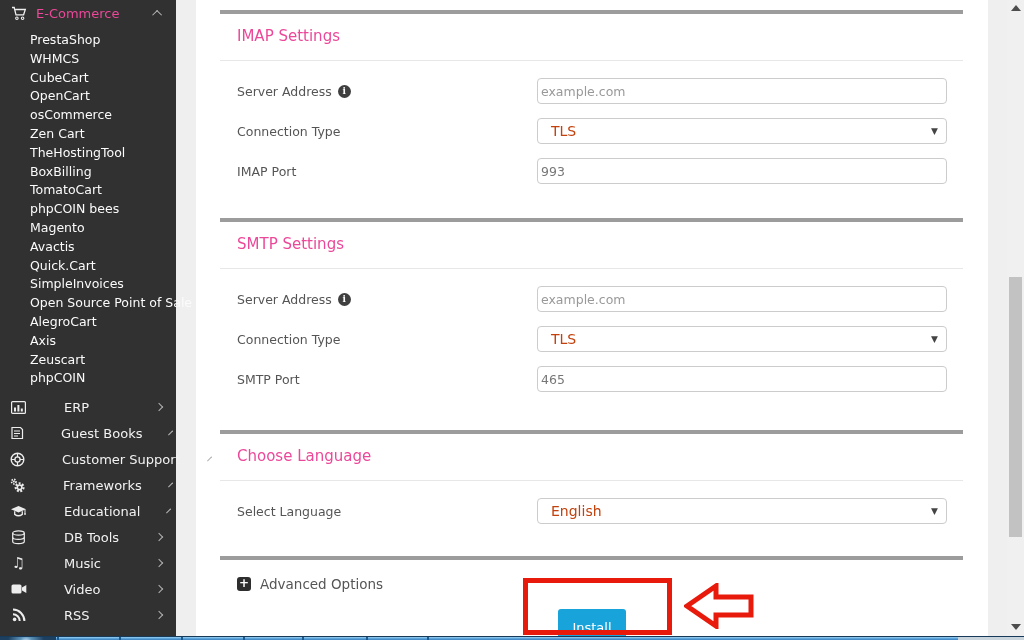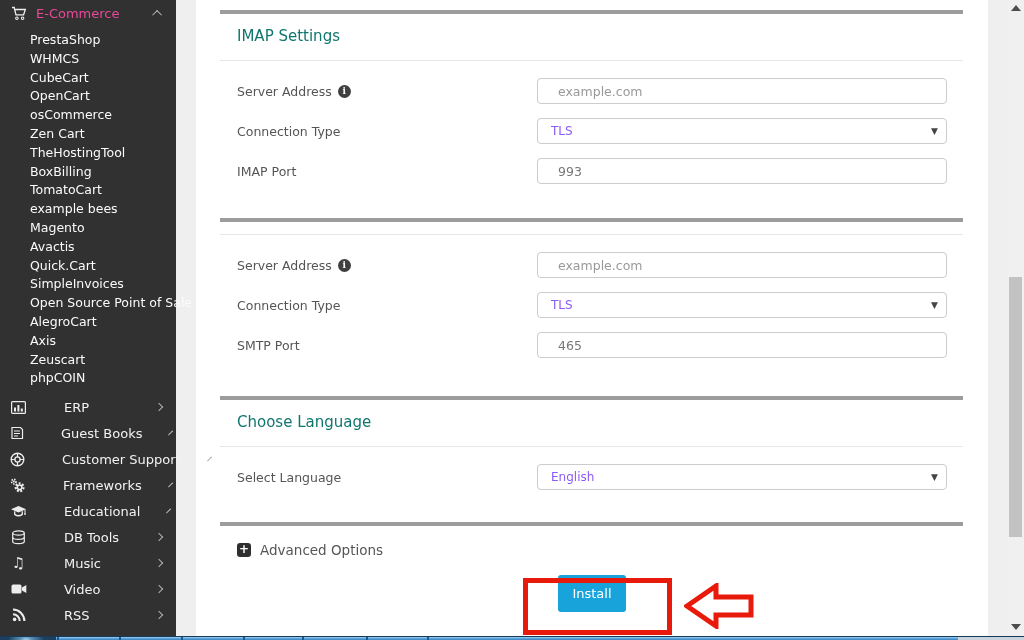--- a/index.html
+++ b/index.html
@@ -22,30 +22,30 @@
   .music-glyph { color:#ededed; font-size:15px; line-height:15px; }
 
   
   #page-bg { position:absolute; left:176px; top:0; width:848px; height:640px; background:#efefef; }
   #content { position:absolute; left:196px; top:0; width:792px; height:640px; background:#fff; }
   .spacer-top { height:10px; }
   .sec-bar { height:4px; background:#9c9c9c; margin:0 25px 0 24px; }
   .sec-bar.gap1 { margin-top:34px; }
   .sec-bar.gap2 { margin-top:38px; }
   .sec-bar.gap3 { margin-top:32px; }
-  .sec-title { font-size:15px; color:#0f766e; margin:13px 41px 0 41px; height:21px; }
+  .sec-title { font-size:15px; color:#ec4899; margin:13px 41px 0 41px; height:21px; }
   .sec-rule { height:1px; background:#e7e7e7; margin:12px 25px 0 24px; }
   .form-row { display:flex; align-items:center; justify-content:space-between; margin:14px 41px 0 41px; height:26px; }
   .form-row.first { margin-top:17px; }
   .form-label { font-size:12.5px; color:#555; display:flex; align-items:center; }
   .info-badge { display:inline-flex; justify-content:center; align-items:center; width:13px; height:13px; margin-left:6px; border-radius:50%; background:#3f3f3f; color:#fff; font-size:9px; font-weight:bold; font-family:"DejaVu Serif",serif; }
-  .text-input { width:410px; height:26px; border:1px solid #ccc; border-radius:4px; padding:0 20px; font-size:12.5px; color:#777; font-family:inherit; outline:none; background:#fff; }
+  .text-input { width:410px; height:26px; border:1px solid #ccc; border-radius:4px; padding:0 3px; font-size:12.5px; color:#777; font-family:inherit; outline:none; background:#fff; }
   .text-input::placeholder { color:#999; }
   .select-box { width:410px; height:26px; border:1px solid #ccc; border-radius:4px; padding:0 8px 0 13px; display:flex; align-items:center; justify-content:space-between; background:#fff; cursor:pointer; }
-  .select-value { font-size:12px; color:#8b5cf6; }
+  .select-value { font-size:14px; color:#c2410c; }
   .caret { font-size:9px; color:#444; }
   .adv-row { display:flex; align-items:center; margin:14px 41px 0 41px; height:20px; }
   .plus-badge { width:14px; height:14px; border-radius:3px; background:#2e2e2e; color:#fff; font-size:12px; line-height:13px; text-align:center; font-weight:bold; }
   .adv-label { font-size:13.5px; color:#555; margin-left:9px; }
   .install-wrap { text-align:center; margin-top:15px; }
   .install-btn { display:inline-block; background:#18a3da; color:#fff; font-size:13px; font-family:inherit; border:none; border-radius:3px; padding:11px 14px; cursor:pointer; }
 
   
   #anno-rect { position:absolute; left:523px; top:578px; width:149px; height:57px; border:5px solid #e81a0c; z-index:7; pointer-events:none; }
   #anno-arrow { position:absolute; left:684px; top:583px; z-index:7; pointer-events:none; }
@@ -81,21 +81,21 @@
   <div class="s-sub">
     <div class="s-item">PrestaShop</div>
     <div class="s-item">WHMCS</div>
     <div class="s-item">CubeCart</div>
     <div class="s-item">OpenCart</div>
     <div class="s-item">osCommerce</div>
     <div class="s-item">Zen Cart</div>
     <div class="s-item">TheHostingTool</div>
     <div class="s-item">BoxBilling</div>
     <div class="s-item">TomatoCart</div>
-    <div class="s-item">example bees</div>
+    <div class="s-item">phpCOIN bees</div>
     <div class="s-item">Magento</div>
     <div class="s-item">Avactis</div>
     <div class="s-item">Quick.Cart</div>
     <div class="s-item">SimpleInvoices</div>
     <div class="s-item">Open Source Point of Sale</div>
     <div class="s-item">AlegroCart</div>
     <div class="s-item">Axis</div>
     <div class="s-item">Zeuscart</div>
     <div class="s-item">phpCOIN</div>
   </div>
@@ -225,20 +225,21 @@
     </div>
   </div>
   <div class="form-row">
     <div class="form-label">
         <span>IMAP Port</span>
       </div>
     <input class="text-input" value="993" style="">
   </div>
 
   <div class="sec-bar gap1"></div>
+  <div class="sec-title">SMTP Settings</div>
   <div class="sec-rule"></div>
   <div class="form-row first">
     <div class="form-label">
       <span>Server Address</span>
       <span class="info-badge">i</span>
     </div>
     <input class="text-input" placeholder="example.com" style="">
   </div>
   <div class="form-row">
     <div class="form-label">

